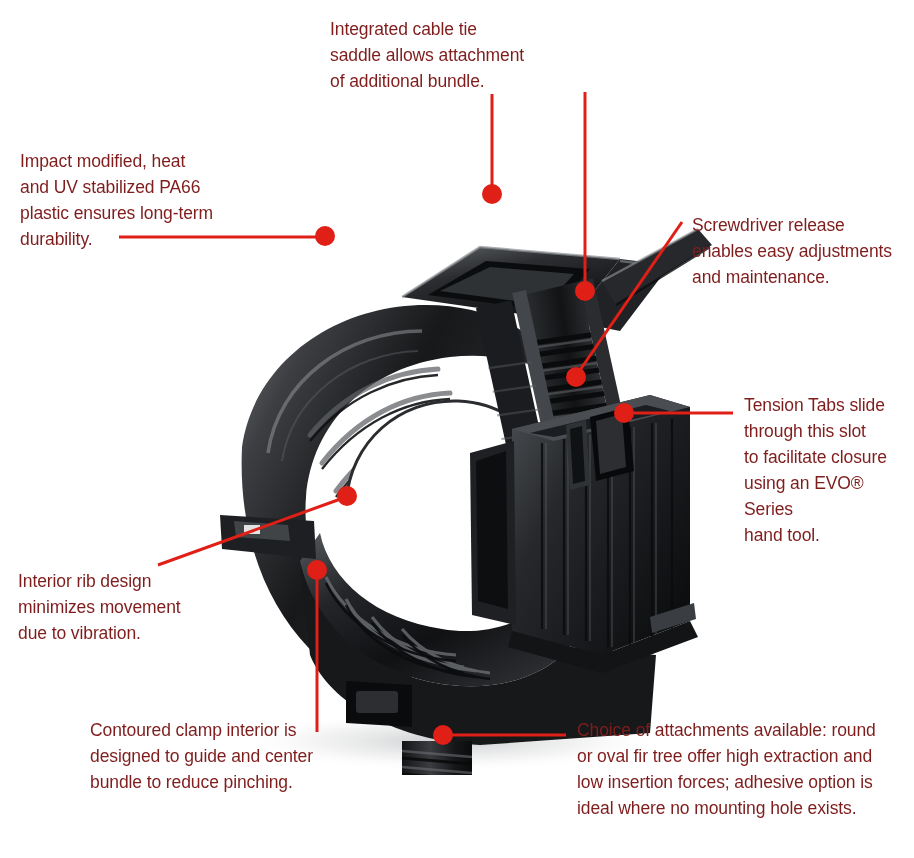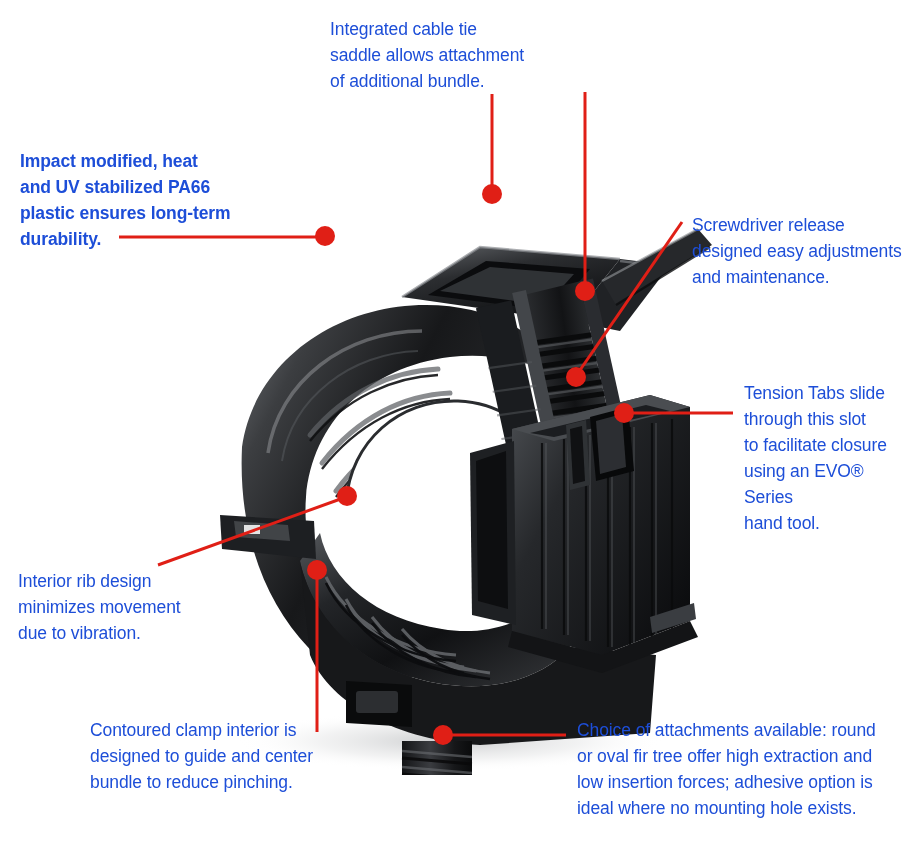--- a/index.html
+++ b/index.html
@@ -15,21 +15,21 @@
     position: relative;
     width: 914px;
     height: 858px;
     background: #ffffff;
     overflow: hidden;
   }
 
   
   .callout {
     position: absolute;
-    color: #1d4ed8;
+    color: #7f1d1d;
     font-family: "Liberation Sans", sans-serif;
     font-size: 17.5px;
     line-height: 26px;
     letter-spacing: -0.1px;
     white-space: pre-line;
   }
 
   
   .leader-svg {
     position: absolute;
@@ -315,30 +315,30 @@
       <circle cx="317" cy="570" r="10"></circle>
       <circle cx="443" cy="735" r="10"></circle>
     </g>
   </svg>
 
   <div class="callout" style="left:330px; top:16px; width:215px;">Integrated cable tie
 saddle allows attachment
 of additional bundle.</div>
 
 
-  <div class="callout" style="left:20px; top:148px; width:220px;font-weight:bold;">Impact modified, heat
+  <div class="callout" style="left:20px; top:148px; width:220px;">Impact modified, heat
 and UV stabilized PA66
 plastic ensures long-term
 durability.</div>
 
   <div class="callout" style="left:692px; top:212px; width:210px;">Screwdriver release
-designed easy adjustments
+enables easy adjustments
 and maintenance.</div>
 
-  <div class="callout" style="left:744px; top:380px; width:170px;">Tension Tabs slide
+  <div class="callout" style="left:744px; top:392px; width:170px;">Tension Tabs slide
 through this slot
 to facilitate closure
 using an EVO® Series
 hand tool.</div>
 
   <div class="callout" style="left:18px; top:568px; width:185px;">Interior rib design
 minimizes movement
 due to vibration.</div>
 
   <div class="callout" style="left:577px; top:717px; width:332px;">Choice of attachments available: round

